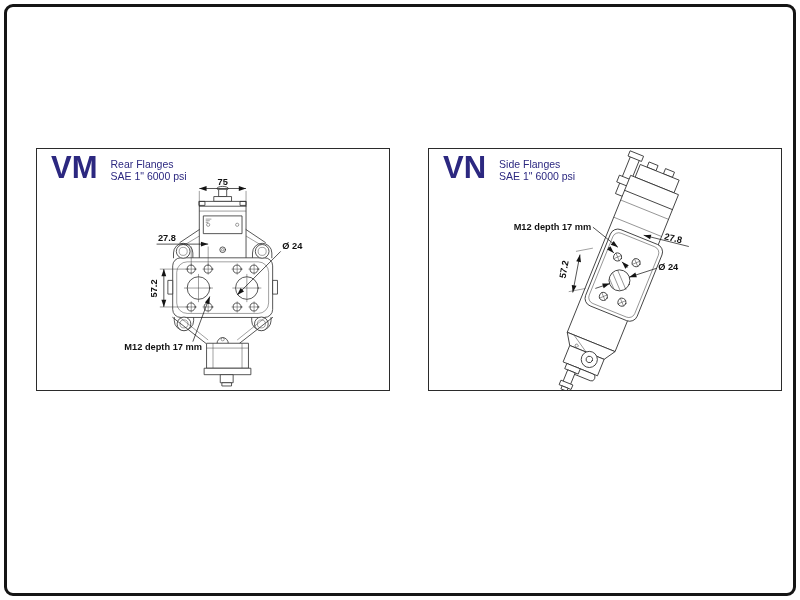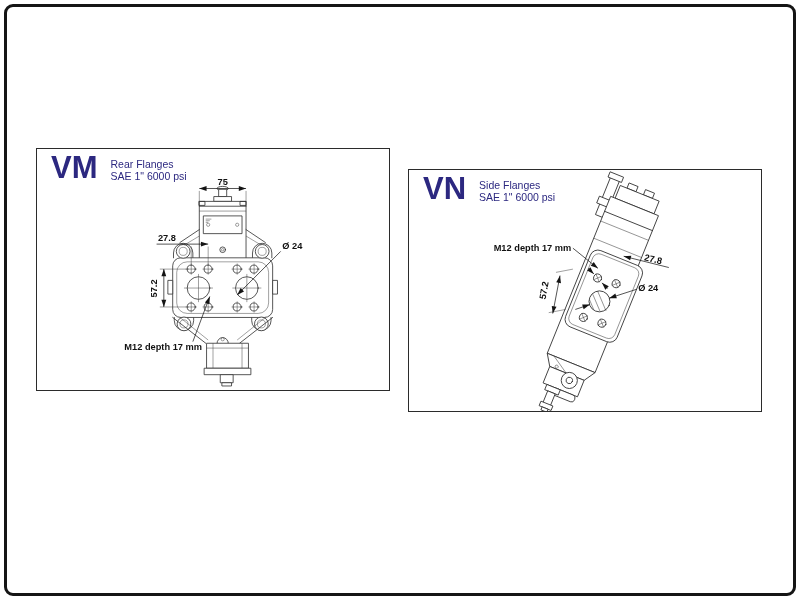--- a/index.html
+++ b/index.html
@@ -9,21 +9,21 @@
   }
   .frame{
     position:absolute;inset:4px;border:3px solid #151515;border-radius:9px;
     background:#ffffff;
   }
   .panel{
     position:absolute;top:148px;width:354px;height:243px;
     border:1px solid #2b2b2b;background:#ffffff;box-sizing:border-box;
   }
   #panel-vm{left:36px;}
-  #panel-vn{left:408px;margin-top:21px;}
+  #panel-vn{left:428px;}
   .panel-header{
     position:absolute;top:6px;left:14px;display:flex;align-items:flex-start;z-index:2;
   }
   .panel-code{
     font-size:31px;line-height:26px;font-weight:900;letter-spacing:0px;
     color:#2c2880;
   }
   .panel-sub{
     margin:3px 0 0 13px;font-size:10.5px;font-weight:normal;line-height:1.18;
     color:#2c2880;white-space:nowrap;

